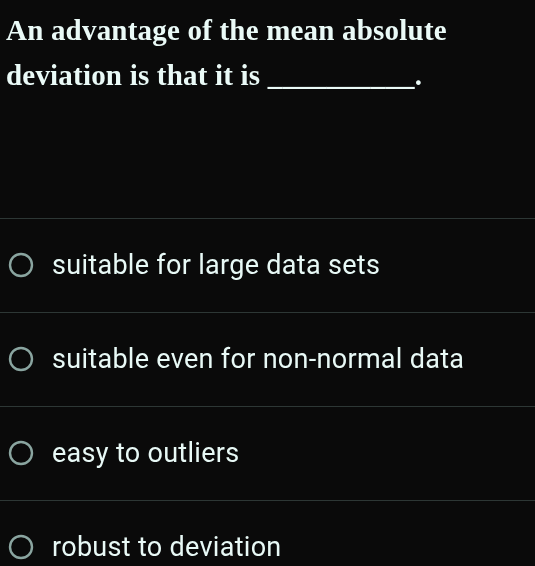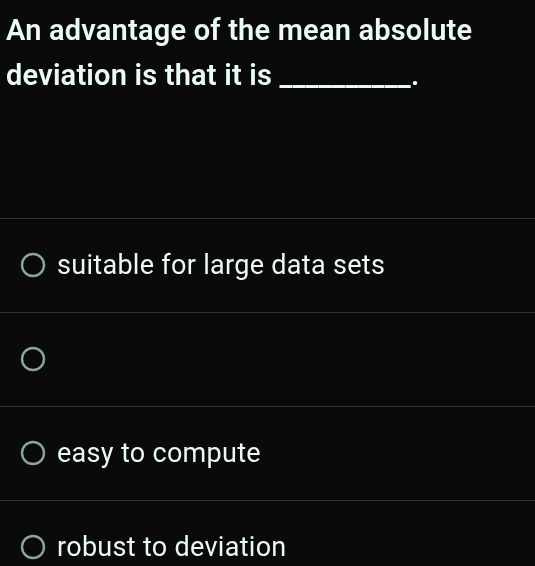--- a/index.html
+++ b/index.html
@@ -8,36 +8,37 @@
     background: #0a0a0a;
     font-family: -apple-system, BlinkMacSystemFont, "Segoe UI", Roboto, Helvetica, Arial, sans-serif;
     color: #e8f9f6;
     width: 535px;
     height: 566px;
     overflow: hidden;
     box-sizing: border-box;
   }
   .question-block {
     padding: 8px 4px 0 6px;
+    font-family: Liberation Serif, serif;
   }
   .question-text {
     font-size: 29px;
     font-weight: 600;
     line-height: 1.55;
     letter-spacing: 0.2px;
     color: #eafaf7;
   }
   .options {
     margin-top: 120px;
   }
   .option-row {
     display: flex;
     align-items: center;
-    gap: 11px;
-    padding: 0 20px;
+    gap: 18px;
+    padding: 0 8px;
     height: 94px;
     border-top: 1px solid #2d3735;
     box-sizing: border-box;
     cursor: pointer;
   }
   .radio {
     width: 26px;
     height: 26px;
     flex: 0 0 auto;
   }
@@ -68,29 +69,30 @@
     </span>
     <span class="option-label">suitable for large data sets</span>
   </div>
 
   <div class="option-row">
     <span class="radio">
       <svg viewBox="0 0 26 26" width="26" height="26">
         <circle cx="13" cy="13" r="11" fill="none" stroke="#8aa5a0" stroke-width="2.4"></circle>
       </svg>
     </span>
+    <span class="option-label">suitable even for non-normal data</span>
   </div>
 
   <div class="option-row">
     <span class="radio">
       <svg viewBox="0 0 26 26" width="26" height="26">
         <circle cx="13" cy="13" r="11" fill="none" stroke="#8aa5a0" stroke-width="2.4"></circle>
       </svg>
     </span>
-    <span class="option-label">easy to compute</span>
+    <span class="option-label">easy to outliers</span>
   </div>
 
   <div class="option-row">
     <span class="radio">
       <svg viewBox="0 0 26 26" width="26" height="26">
         <circle cx="13" cy="13" r="11" fill="none" stroke="#8aa5a0" stroke-width="2.4"></circle>
       </svg>
     </span>
     <span class="option-label">robust to deviation</span>
   </div>

